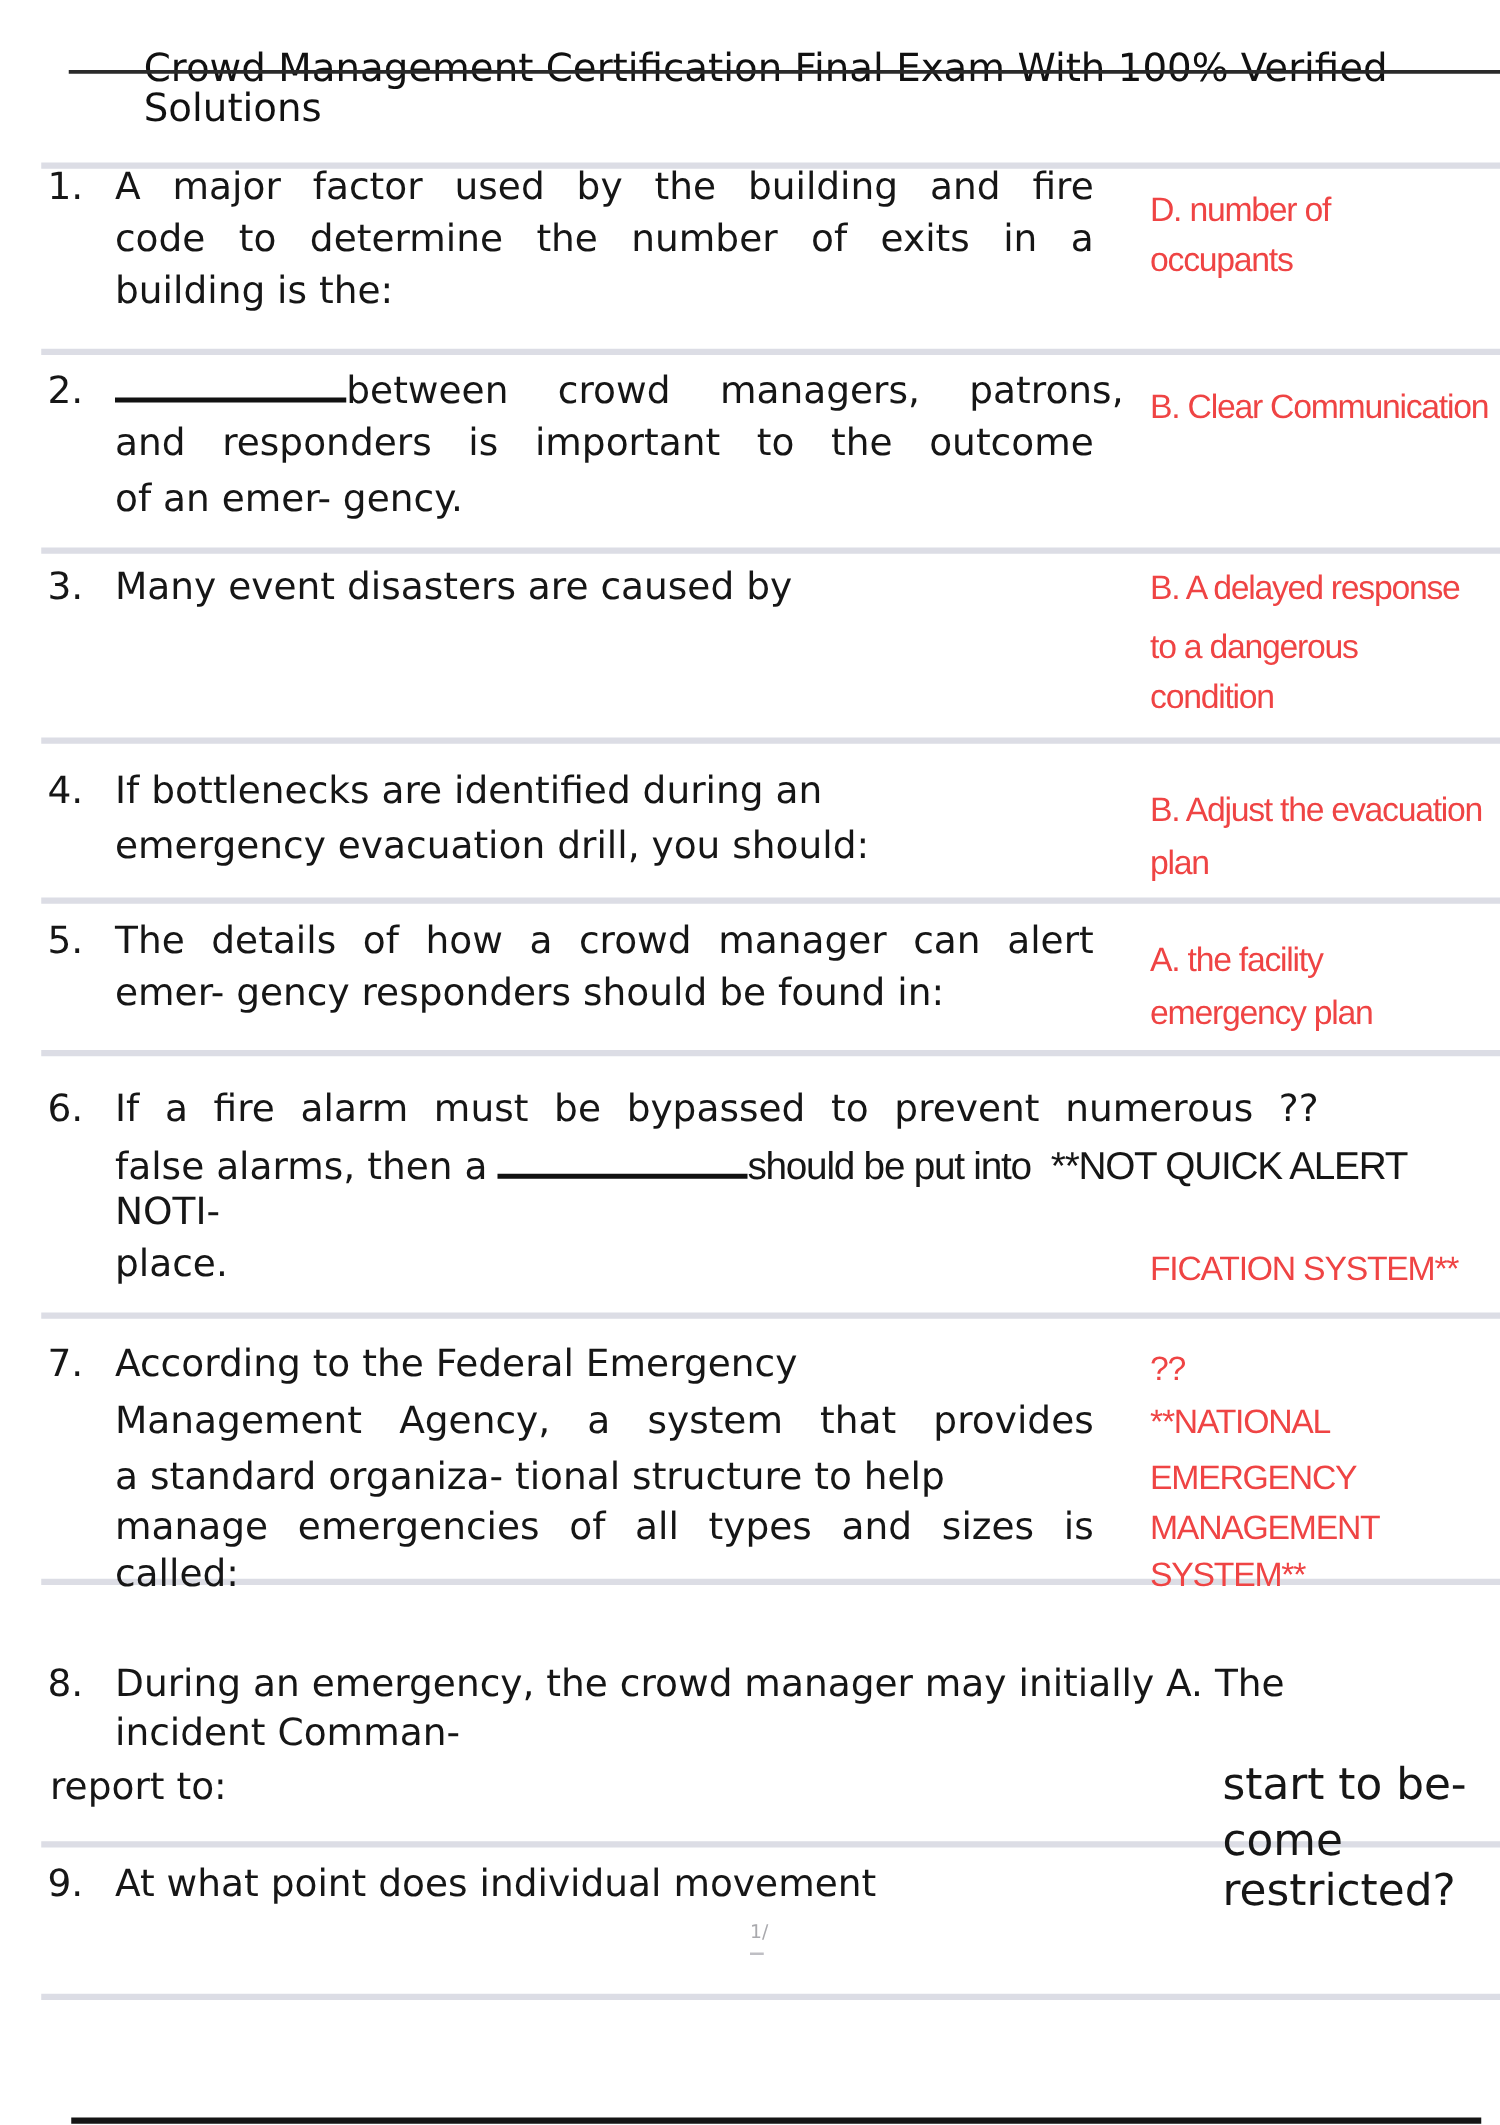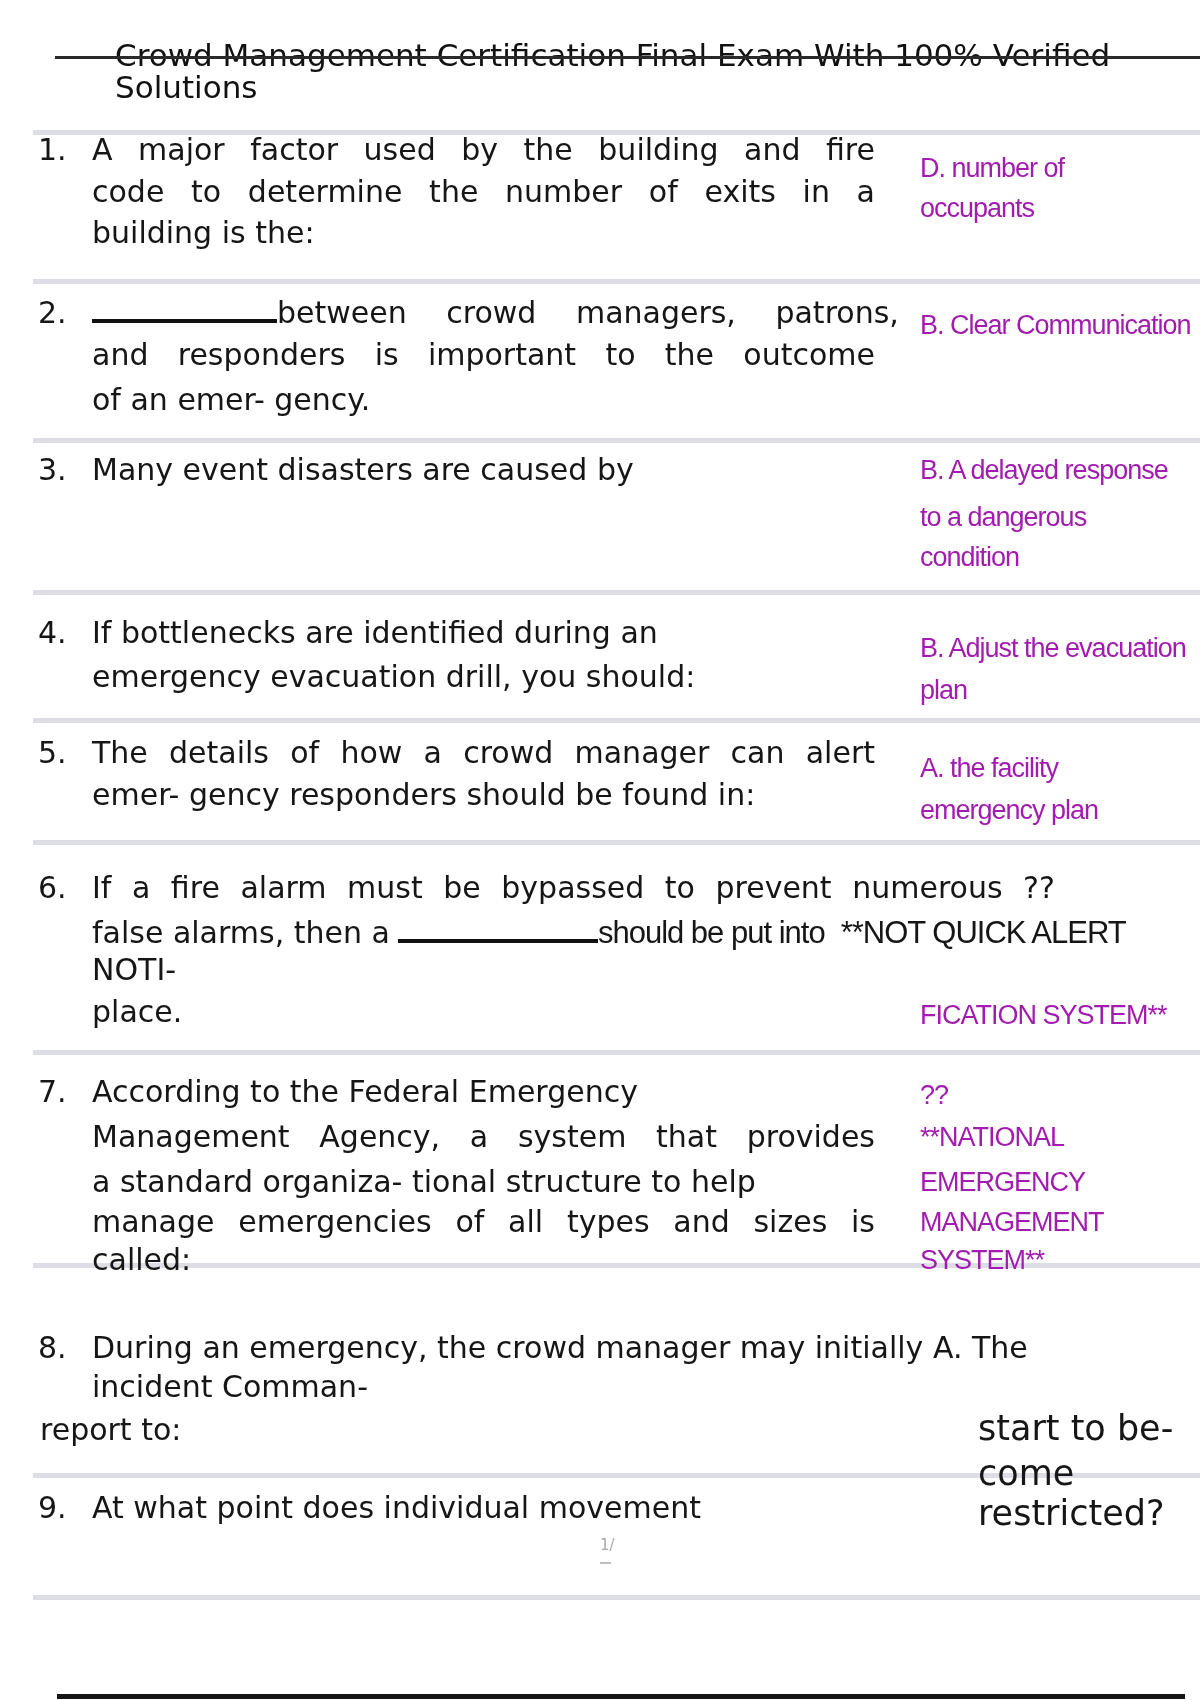--- a/index.html
+++ b/index.html
@@ -7,21 +7,21 @@
        font-family:"DejaVu Sans",sans-serif;color:#161616;}
   .page{position:absolute;inset:0;padding-left:24px;}
   .divider{position:absolute;left:33px;width:1167px;height:5px;background:#dcdde5;}
   .title-line{position:absolute;left:115px;white-space:nowrap;overflow:hidden;
               font-size:31px;line-height:39px;color:#111;}
   .strike{position:absolute;left:55px;top:56px;width:1145px;height:3px;background:#2a2a2a;}
   .num{position:absolute;left:38px;white-space:nowrap;font-size:30px;line-height:38px;}
   .line{position:absolute;left:92px;white-space:nowrap;font-size:30px;line-height:38px;}
   .edge{left:40px;}
   .just{width:783px;text-align:justify;text-align-last:justify;white-space:normal;}
-  .ans{position:absolute;left:920px;white-space:nowrap;color:#a21caf;
+  .ans{position:absolute;left:920px;white-space:nowrap;color:#ef4444;
        font-family:"Liberation Sans",sans-serif;font-size:27px;line-height:34px;letter-spacing:-1px;}
   .cond{font-family:"Liberation Sans",sans-serif;font-size:31px;letter-spacing:-1px;}
   .blank{display:inline-block;border-bottom:4px solid #111;height:22px;}
   .rline{position:absolute;left:978px;white-space:nowrap;font-size:35px;line-height:38px;}
   .footer-page{position:absolute;left:600px;top:1536px;font-size:15px;color:#a9a9ad;white-space:nowrap;}
   .footer-dash{position:absolute;left:600px;top:1562px;width:11px;height:2px;background:#bfbfc4;}
   .bottom-rule{position:absolute;left:57px;top:1694px;width:1128px;height:5px;background:#151515;}
   .ws11{word-spacing:11px;}
   .ws30{word-spacing:30px;}
 </style>

